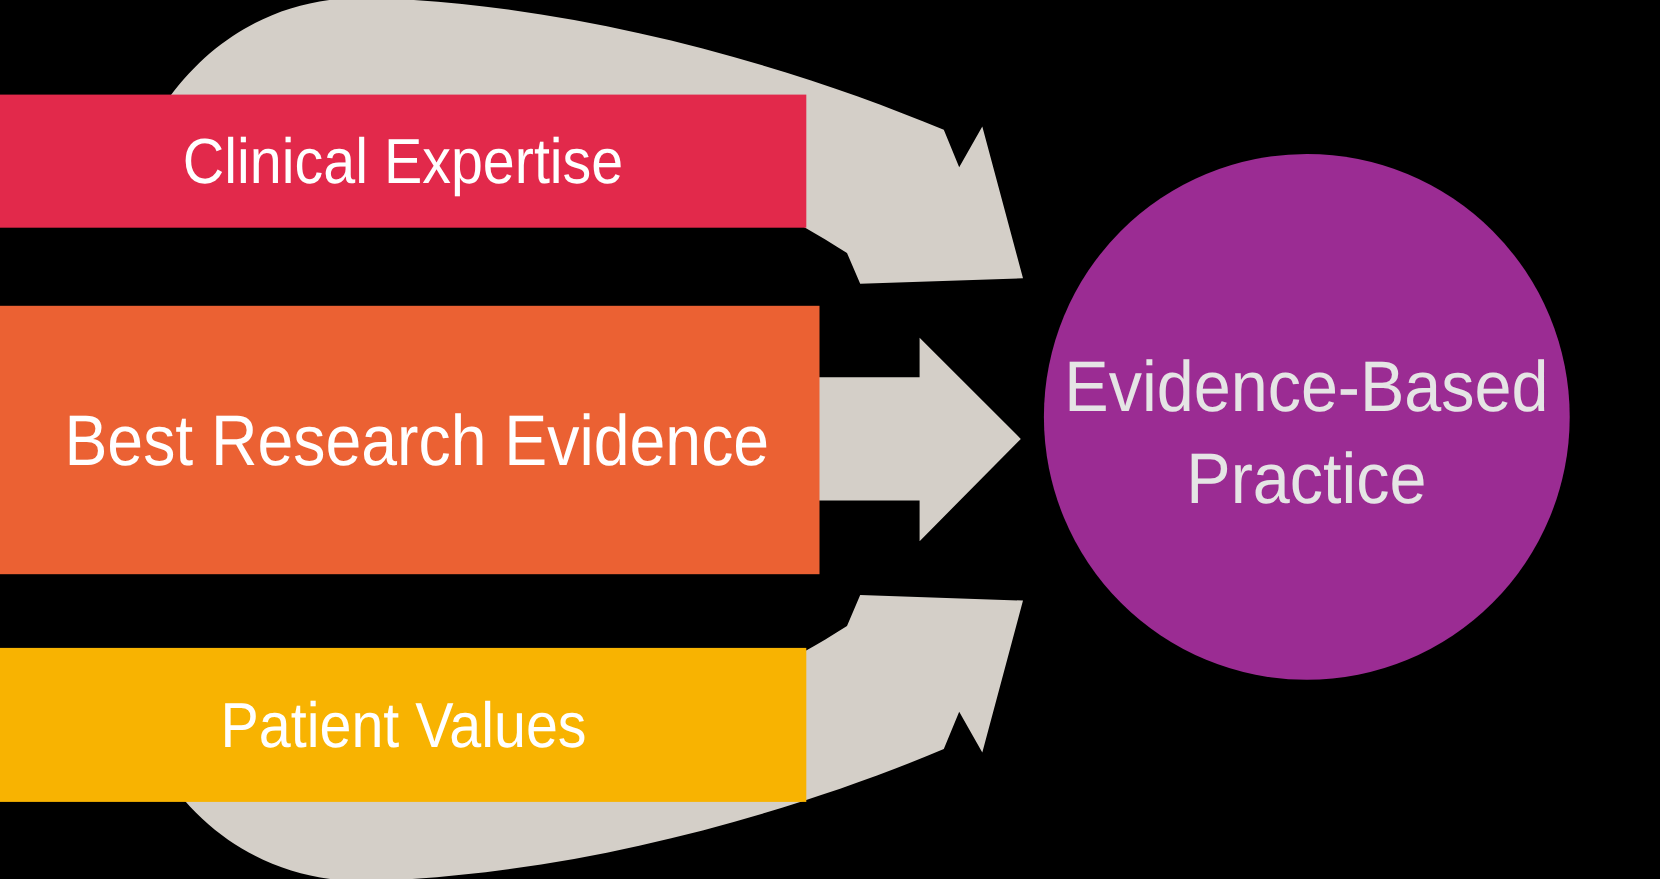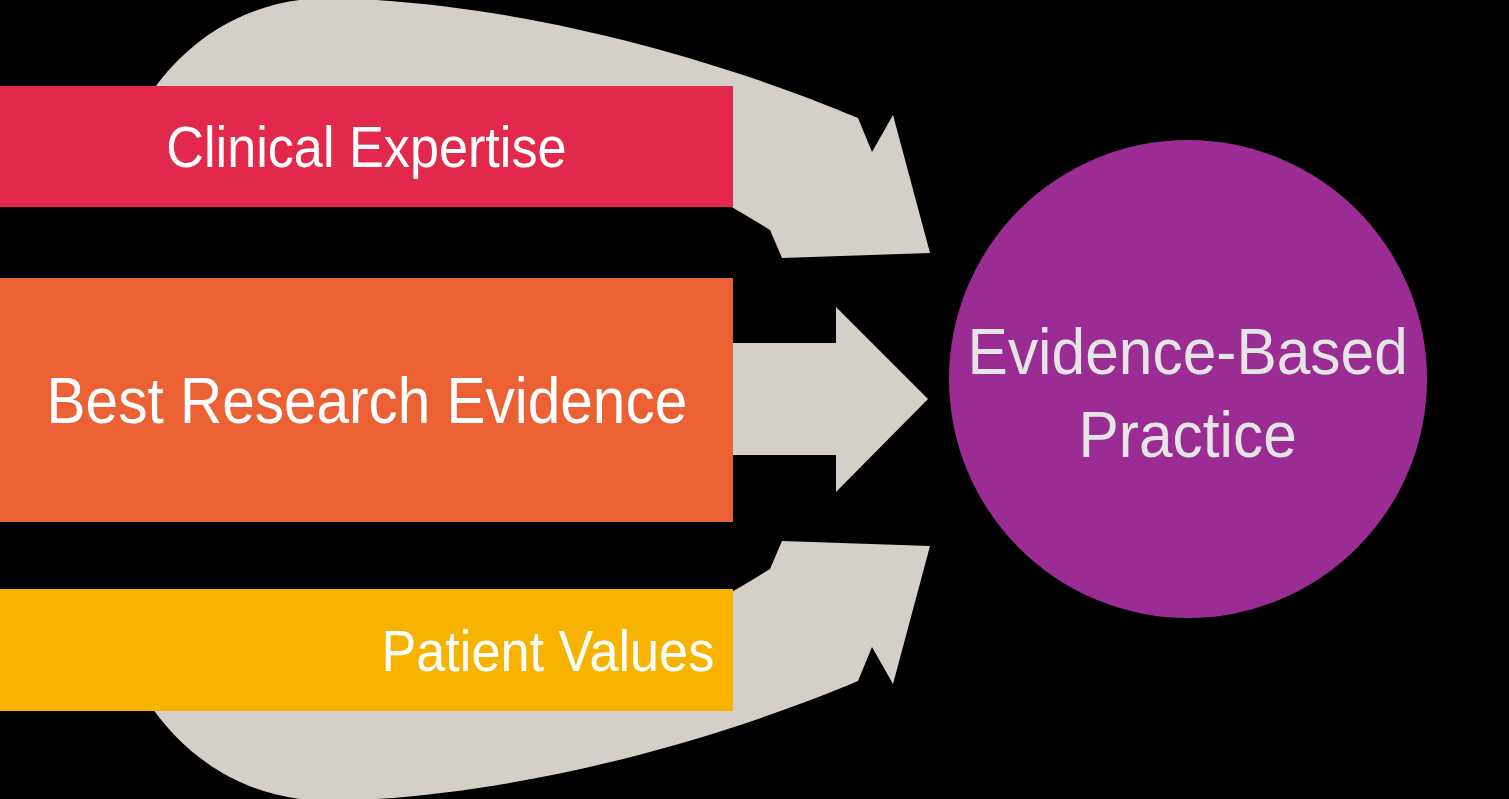--- a/index.html
+++ b/index.html
@@ -25,21 +25,21 @@
     align-items: center;
     justify-content: center;
     color: #fff;
   }
   .bar .label {
     white-space: nowrap;
     transform: scaleX(0.9);
   }
   .bar-clinical  { top: 86px;  height: 121px; font-size: 58px; }
   .bar-research  { top: 278px; height: 244px; font-size: 65px; }
-  .bar-patient   { top: 589px; height: 122px; font-size: 58px; justify-content: flex-end; }
+  .bar-patient   { top: 589px; height: 140px; font-size: 58px; }
   .outcome-circle {
     position: absolute;
     left: 949px; top: 140px;
     width: 478px; height: 478px;
     border-radius: 50%;
     z-index: 2;
     display: flex;
     flex-direction: column;
     align-items: center;
     justify-content: center;
@@ -83,21 +83,21 @@
              L 770,569
              C 660,639 560,669 480,684
              C 380,701 250,704 115,644
              Z" fill="#D4CFC8"></path>
   </svg>
 
   <div class="bar bar-clinical" style="background-color: rgb(226, 41, 75);">
     <span class="label">Clinical Expertise</span>
   </div>
 
-  <div class="bar bar-research" style="background-color: rgb(235, 97, 51);">
+  <div class="bar bar-research" style="background-color: rgb(235, 97, 51); padding-left: 12px;">
     <span class="label">Best Research Evidence</span>
   </div>
 
   <div class="bar bar-patient" style="background-color: rgb(248, 179, 1);">
     <span class="label">Patient Values</span>
   </div>
 
   <div class="outcome-circle" style="background-color: rgb(155, 44, 147);">
     <div class="label-block">
       <div>Evidence-Based</div>

